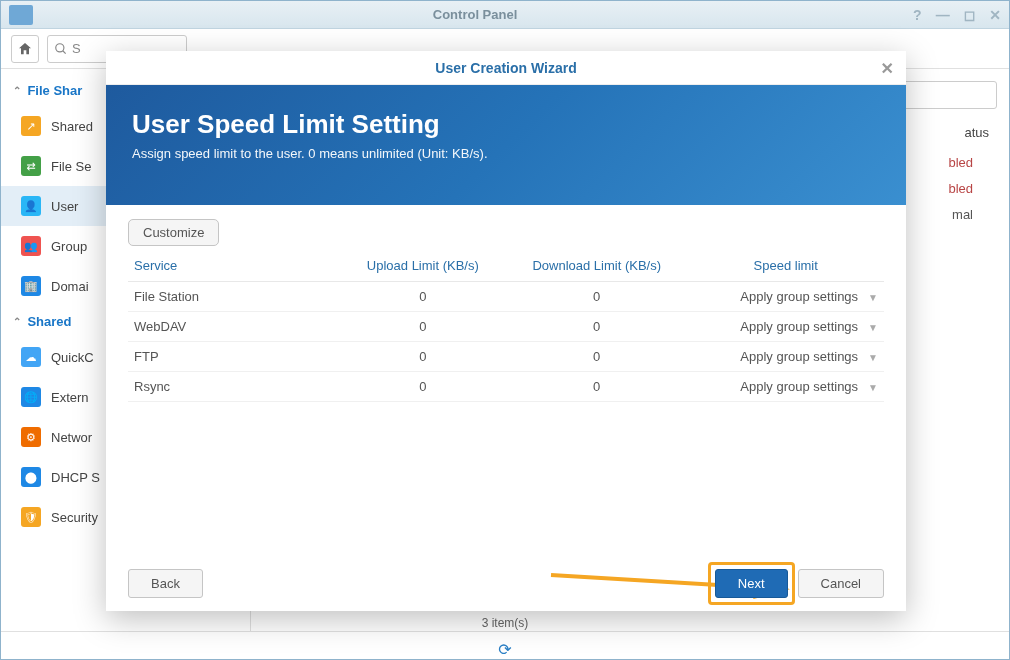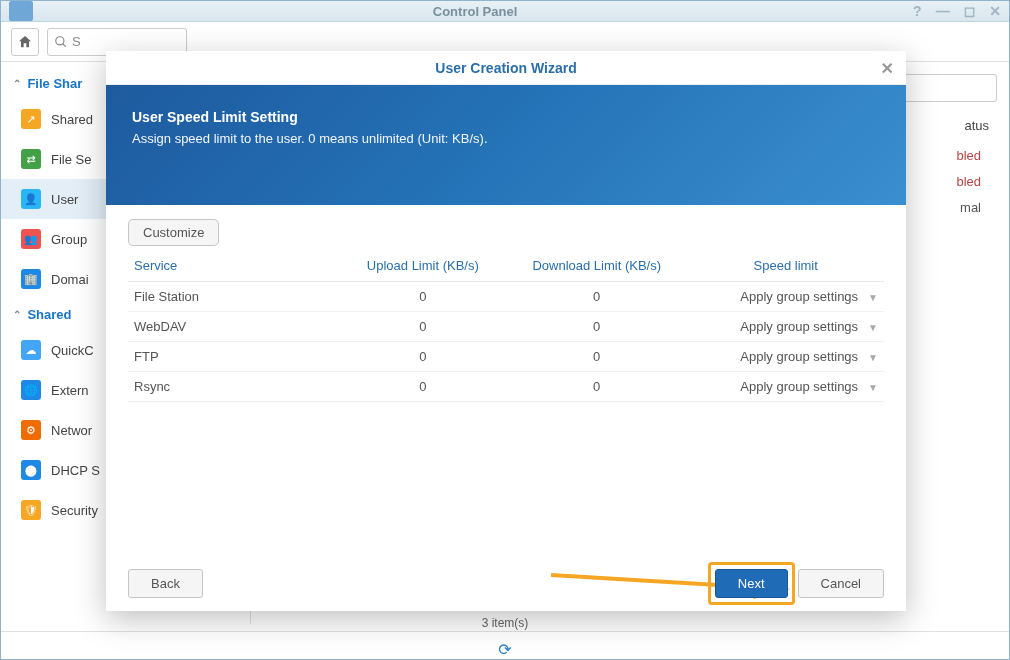--- a/index.html
+++ b/index.html
@@ -1,50 +1,50 @@
 <!DOCTYPE html>
 <html><head>
 <meta charset="utf-8">
 <style>
 * { box-sizing: border-box; margin: 0; padding: 0; }
 body { font-family: -apple-system, BlinkMacSystemFont, "Segoe UI", Arial, sans-serif; font-size: 13px; color: #333; background: #f5f5f5; }
 
 .window { width: 1010px; height: 660px; background: #fff; border: 1px solid #8fb3cc; position: relative; overflow: hidden; }
-.titlebar { height: 21px; background: linear-gradient(#e8f0f5,#d8e6ee); border-bottom: 1px solid #c0d4e0; display: flex; align-items: center; padding: 0 8px; color: #5a7a8f; font-weight: 600; }
+.titlebar { height: 28px; background: linear-gradient(#e8f0f5,#d8e6ee); border-bottom: 1px solid #c0d4e0; display: flex; align-items: center; padding: 0 8px; color: #5a7a8f; font-weight: 600; }
 .titlebar-left { width: 24px; height: 20px; background: #6fa8d6; border-radius: 2px; margin-right: 4px; }
 .titlebar-title { flex: 1; text-align: center; font-size: 13px; color: #7a8f9c; }
 .titlebar-controls { display: flex; gap: 14px; color: #a0b5c2; font-size: 14px; }
 .titlebar-controls span { cursor: pointer; }
 
 .toolbar { height: 40px; display: flex; align-items: center; padding: 0 10px; gap: 8px; border-bottom: 1px solid #e0e0e0; }
 .home-btn { width: 28px; height: 28px; border: 1px solid #ccc; border-radius: 3px; display: flex; align-items: center; justify-content: center; background: #fff; }
 .search-box { flex: 0 0 140px; height: 28px; border: 1px solid #ccc; border-radius: 3px; display: flex; align-items: center; padding: 0 6px; background: #fff; color: #888; }
 
 .body-area { display: flex; height: calc(100% - 68px - 28px); }
 .sidebar { width: 250px; border-right: 1px solid #e0e0e0; overflow: hidden; padding-top: 6px; }
 .section-header { display: flex; align-items: center; gap: 6px; padding: 8px 12px; color: #1976c7; font-weight: 600; font-size: 13px; cursor: pointer; }
 .chevron { font-size: 10px; color: #888; }
 .sidebar-item { display: flex; align-items: center; gap: 10px; padding: 10px 20px; color: #444; cursor: pointer; }
 .sidebar-item.active { background: #e3eef7; }
 .sidebar-icon { width: 20px; height: 20px; border-radius: 3px; display: flex; align-items: center; justify-content: center; }
 
 .main-panel { flex: 1; position: relative; padding: 12px; }
 .bg-search { position: absolute; top: 12px; left: 12px; right: 12px; height: 28px; border: 1px solid #ccc; border-radius: 3px; }
 .bg-col { position: absolute; top: 56px; right: 20px; font-size: 13px; color: #444; }
-.bg-row { position: absolute; right: 28px; color: #b84545; font-size: 13px; }
+.bg-row { position: absolute; right: 36px; color: #b84545; font-size: 13px; }
 
 .footer { position: absolute; bottom: 0; left: 0; right: 0; height: 28px; border-top: 1px solid #e0e0e0; display: flex; align-items: center; justify-content: flex-end; padding: 0 14px; gap: 10px; color: #666; font-size: 12px; background: #fff; flex-direction: column; }
 .refresh-icon { color: #2a7fc5; font-size: 16px; cursor: pointer; }
 
 
 .modal { position: absolute; top: 50px; left: 105px; width: 800px; height: 560px; background: #fff; box-shadow: 0 8px 30px rgba(0,0,0,0.25); display: flex; flex-direction: column; }
 .modal-titlebar { height: 34px; display: flex; align-items: center; justify-content: center; color: #2a6fa8; font-weight: 600; font-size: 14px; position: relative; background: #fff; border-bottom: 1px solid #eee; }
 .modal-close { position: absolute; right: 12px; top: 8px; color: #999; font-size: 16px; cursor: pointer; }
 .modal-banner { height: 120px; background: linear-gradient(135deg,#1e5a9e 0%,#2573b8 50%,#3a8fd0 100%); color: #fff; padding: 24px 26px 0 26px; }
-.banner-title { font-size: 14px; font-weight: 600; margin-bottom: 6px; }
+.banner-title { font-size: 26px; font-weight: 600; margin-bottom: 6px; }
 .banner-sub { font-size: 13px; opacity: 0.95; }
 .modal-body { flex: 1; padding: 14px 22px; position: relative; }
 .customize-btn { padding: 5px 14px; border: 1px solid #c5c5c5; background: #f5f5f5; color: #555; border-radius: 5px; font-size: 13px; cursor: pointer; }
 .table { width: 100%; margin-top: 4px; border-collapse: collapse; }
 .table th { text-align: left; font-weight: normal; color: #2a6fa8; padding: 8px 6px; border-bottom: 1px solid #e8e8e8; font-size: 13px; }
 .table th.center { text-align: center; }
 .table td { padding: 7px 6px; color: #555; font-size: 13px; border-bottom: 1px solid #f0f0f0; }
 .table td.center { text-align: center; }
 .speed-cell { text-align: right; color: #555; padding-right: 30px; white-space: nowrap; }
 .dropdown-caret { color: #aaa; margin-left: 10px; font-size: 10px; }

